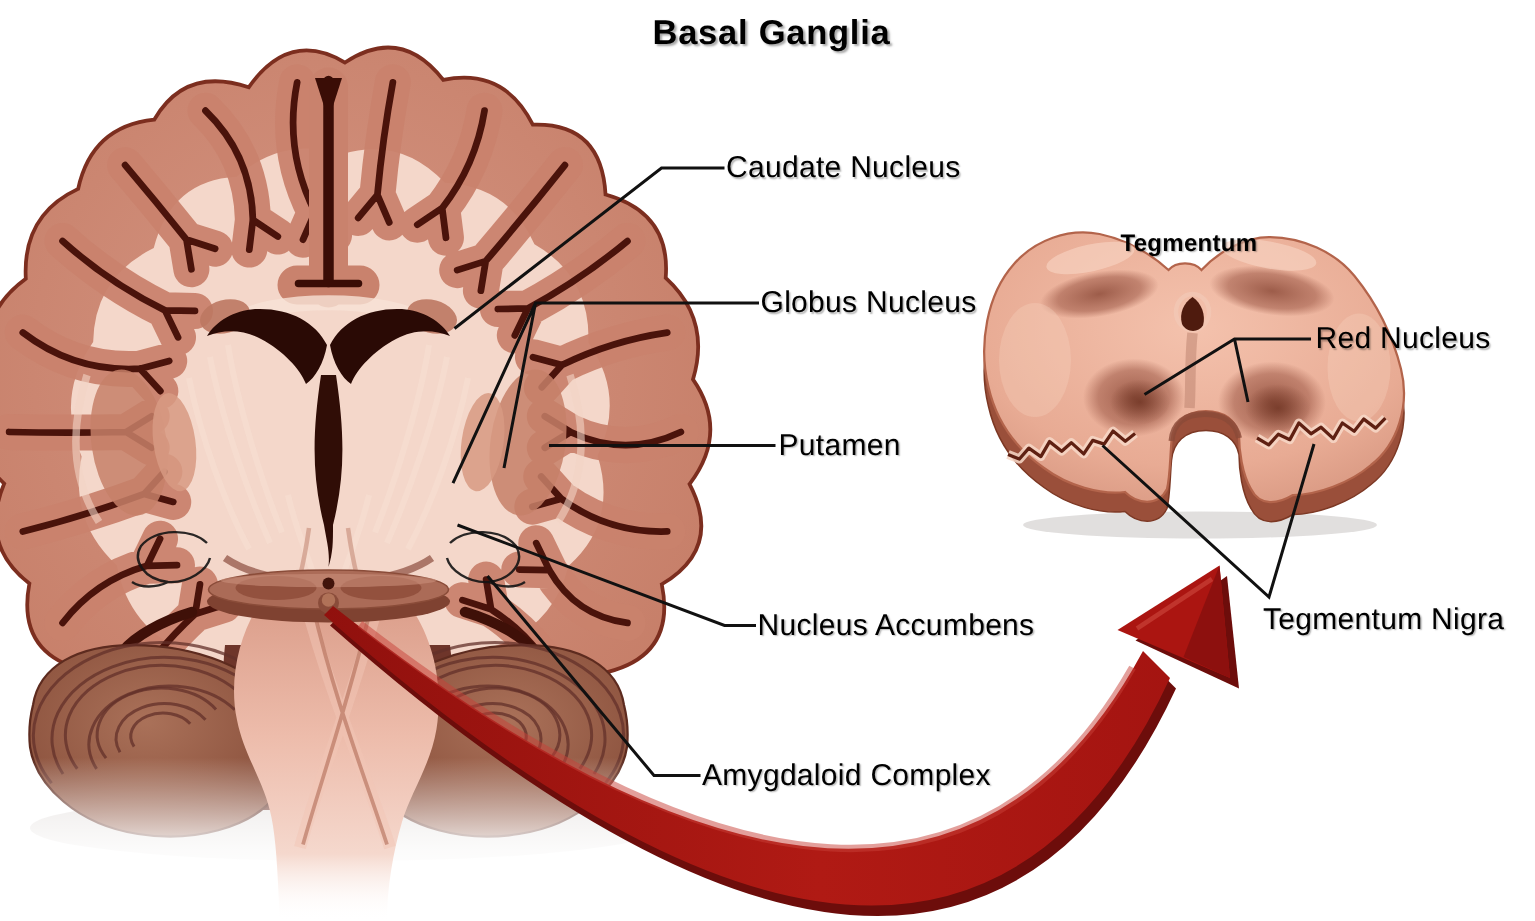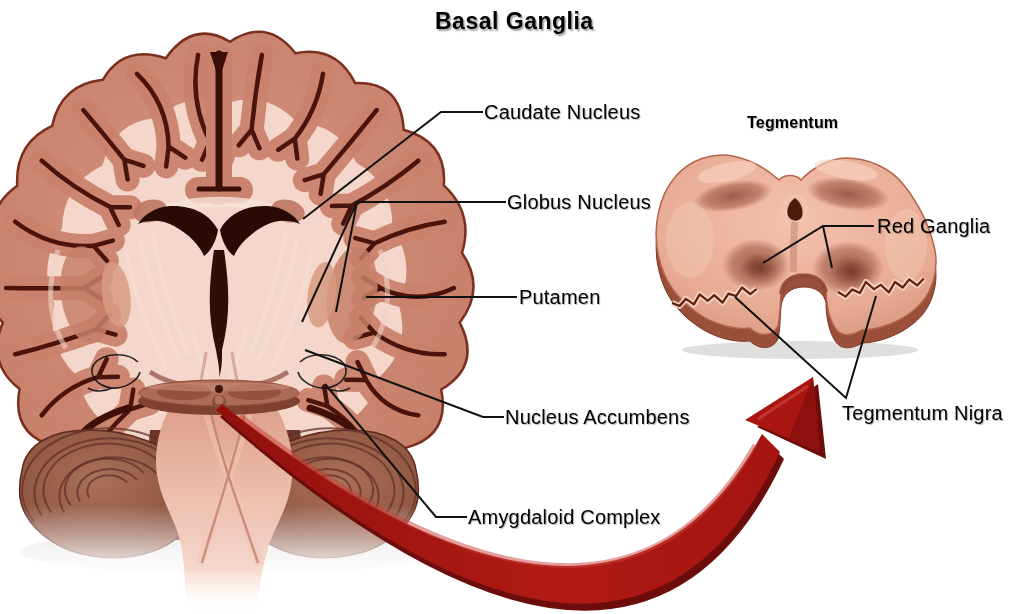--- a/index.html
+++ b/index.html
@@ -2,21 +2,21 @@
 <html style="--background: #ffffff; --text: #000000; --leader-line: #111111; --arrow-red: #a81412; --arrow-red-dark: #6d0d0b; --cortex: #c9826d; --white-matter: #f4d7ca; --sulcus: #4a130b; --ventricle: #2a0a05; --cerebellum: #9a6250; --brainstem: #e2a390; --tegmentum-surface: #eeb29d;"><head>
 <meta charset="utf-8">
 <style>
   :root{ --background:#ffffff; --text:#000000; }
   html,body{margin:0;padding:0;background:var(--background);}
   #stage{position:relative;width:1023px;height:614px;overflow:hidden;background:var(--background);
          font-family:"Liberation Sans", sans-serif;}
   #art{position:absolute;left:0;top:0;display:block;}
   .label{position:absolute;color:var(--text);font-size:20px;line-height:18px;white-space:nowrap;
          text-shadow:1px 1px 1px rgba(0,0,0,0.28);letter-spacing:.2px;}
-  .label.bold{font-weight:bold;}
+  .label.bold{font-weight:bold;margin-top:40px;}
   #title{position:absolute;left:435px;top:8px;font-size:23px;font-weight:bold;letter-spacing:.5px;
          color:var(--text);text-shadow:1.5px 1.5px 1.5px rgba(0,0,0,0.35);white-space:nowrap;}
   #teg-title{left:747px;top:114px;font-size:16px;}
 </style>
 </head>
 <body>
 
 <div id="stage">
 
 <svg id="art" width="1023" height="614" viewBox="0 0 1023 614">
@@ -193,16 +193,16 @@
 
 <div id="title">Basal Ganglia</div>
 
 <div class="label" style="left:484px;top:103px">Caudate Nucleus</div>
 <div class="label" style="left:507px;top:193px">Globus Nucleus</div>
 <div class="label" style="left:519px;top:288px">Putamen</div>
 <div class="label" style="left:468px;top:508px">Amygdaloid Complex</div>
 <div class="label" style="left:505px;top:408px">Nucleus Accumbens</div>
 
 <div class="label bold" id="teg-title">Tegmentum</div>
-<div class="label" style="left:877px;top:217px">Red Ganglia</div>
+<div class="label" style="left:877px;top:217px">Red Nucleus</div>
 <div class="label" style="left:842px;top:404px">Tegmentum Nigra</div>
 
 </div>
 
 </body></html>

